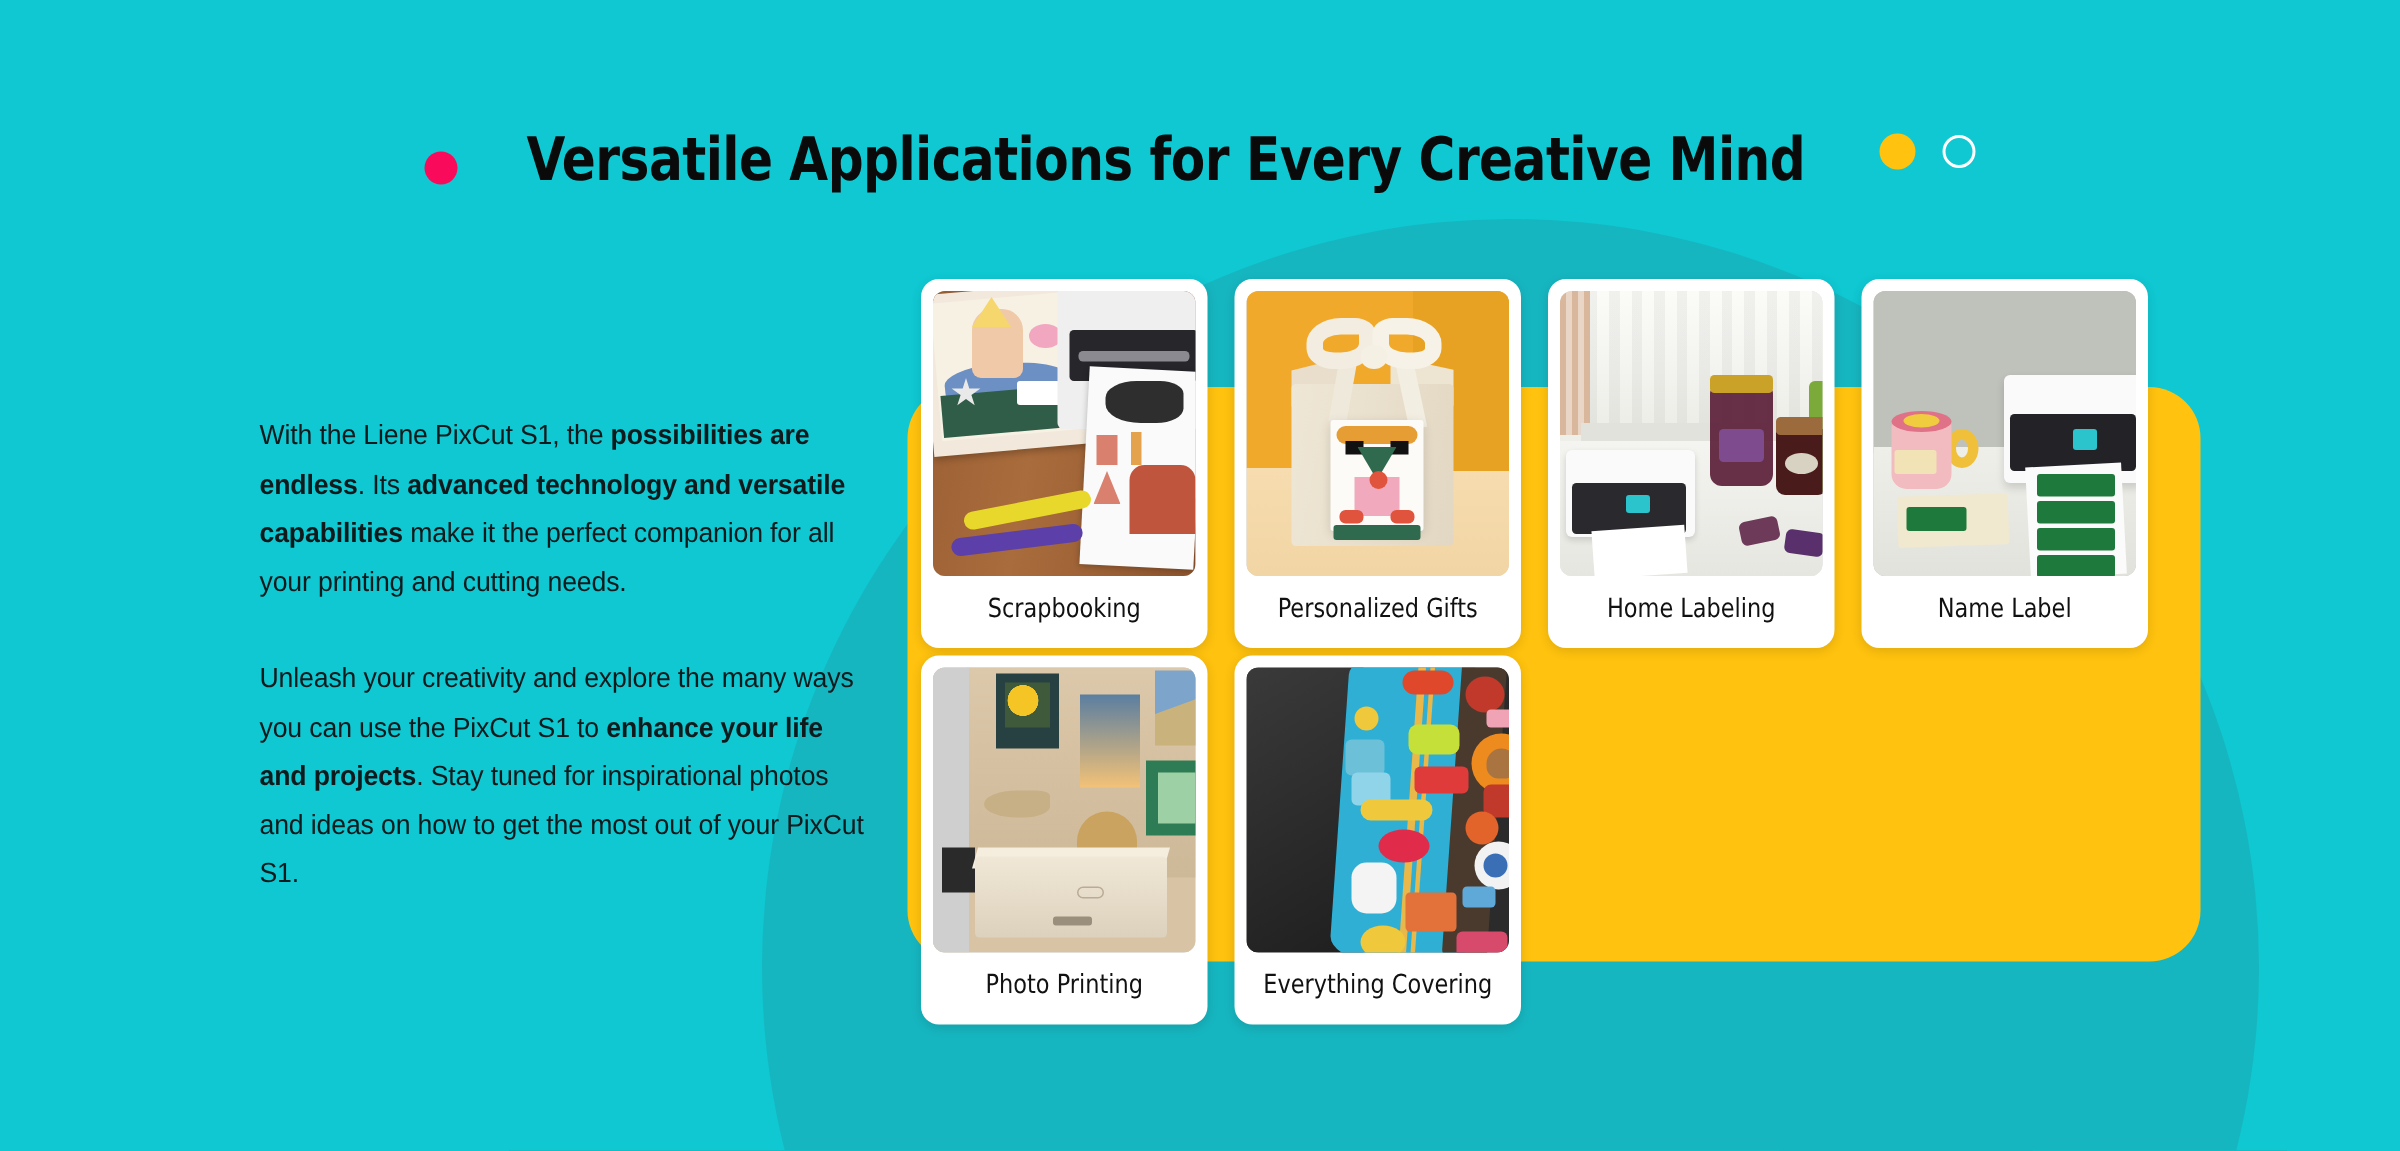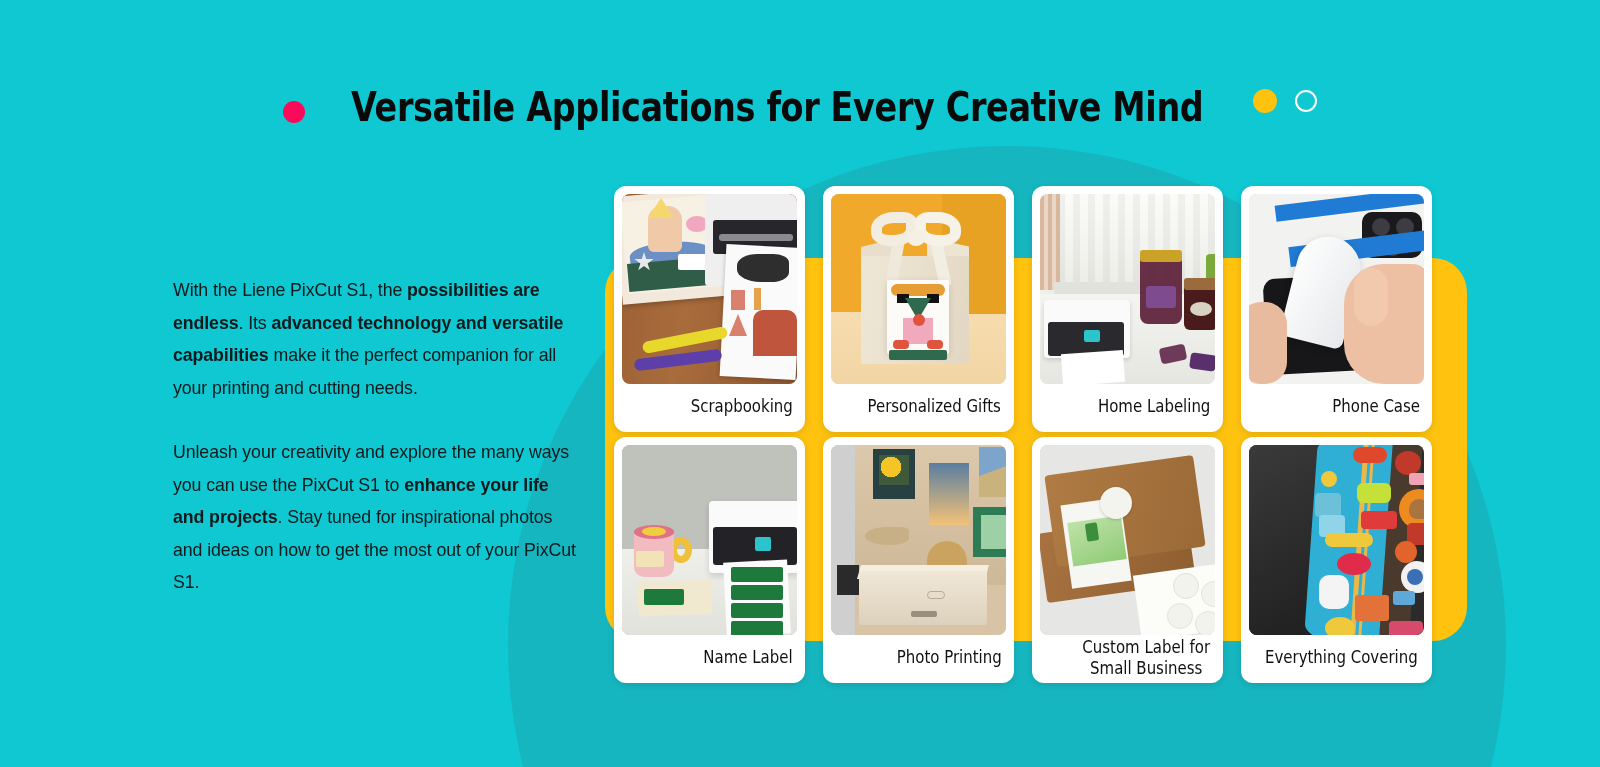--- a/index.html
+++ b/index.html
@@ -87,21 +87,20 @@
   }
 
   .card {
     background: #FFFFFF;
     border-radius: 12px;
     box-shadow: 0 2px 7px rgba(0,0,0,0.12);
     display: flex;
     flex-direction: column;
     overflow: hidden;
     padding: 8px 8px 0 8px;
-    align-items: flex-end;
   }
   .card-photo {
     width: 175px;
     height: 190px;
     border-radius: 8px;
     overflow: hidden;
     position: relative;
     background: #cfcfcf;
     flex: 0 0 auto;
   }
@@ -382,38 +381,20 @@
           <span class="sh pslot"></span>
           <span class="sh pteal"></span>
           <span class="sh strip"></span>
         <span class="sh loose1"></span>
           <span class="sh loose2"></span>
       </div>
     </div>
     <div class="card-label">Home Labeling</div>
   </div>
 
-  <div class="card">
-    <div class="card-photo">
-      <div class="scene s4">
-        <span class="sh tape1"></span>
-          <span class="sh camera"></span>
-          <span class="sh lens1"></span>
-          <span class="sh lens2"></span>
-          <span class="sh lens3"></span>
-        <span class="sh tape2"></span>
-          <span class="sh phone"></span>
-          <span class="sh vinyl"></span>
-        <span class="sh handL"></span>
-          <span class="sh handR"></span>
-          <span class="sh thumb"></span>
-      </div>
-    </div>
-    <div class="card-label">Phone Case</div>
-  </div>
 
   <div class="card">
     <div class="card-photo">
       <div class="scene s6">
         <span class="sh wall"></span>
           <span class="sh desk"></span>
         <span class="sh printer"></span>
           <span class="sh pslot"></span>
           <span class="sh pteal"></span>
         <span class="sh sheet"></span>
@@ -449,39 +430,20 @@
         <span class="sh lamp"></span>
           <span class="sh prtop"></span>
           <span class="sh pr"></span>
           <span class="sh prbtn"></span>
           <span class="sh prlogo"></span>
       </div>
     </div>
     <div class="card-label">Photo Printing</div>
   </div>
 
-  <div class="card">
-    <div class="card-photo">
-      <div class="scene s7">
-        <span class="sh box2"></span>
-          <span class="sh box1"></span>
-        <span class="sh wrap"></span>
-          <span class="sh grn"></span>
-          <span class="sh bottle"></span>
-          <span class="sh round1"></span>
-        <span class="sh sheet"></span>
-          <span class="sh r1"></span>
-          <span class="sh r2"></span>
-          <span class="sh r3"></span>
-          <span class="sh r4"></span>
-      </div>
-    </div>
-    <div class="card-label">Custom Label for
-Small Business</div>
-  </div>
 
   <div class="card">
     <div class="card-photo">
       <div class="scene s8">
         <span class="sh bag"></span>
           <span class="sh deck"></span>
           <span class="sh stripe"></span>
           <span class="sh stripe2"></span>
           <span class="sh edge"></span>
         <i class="k1"></i>

